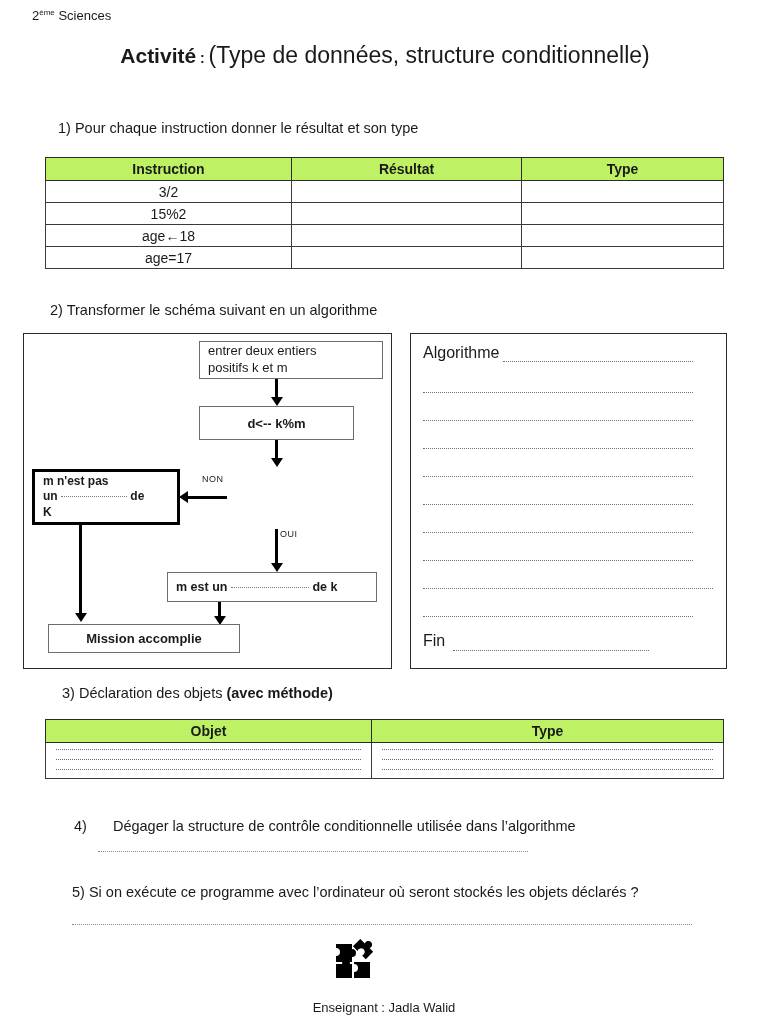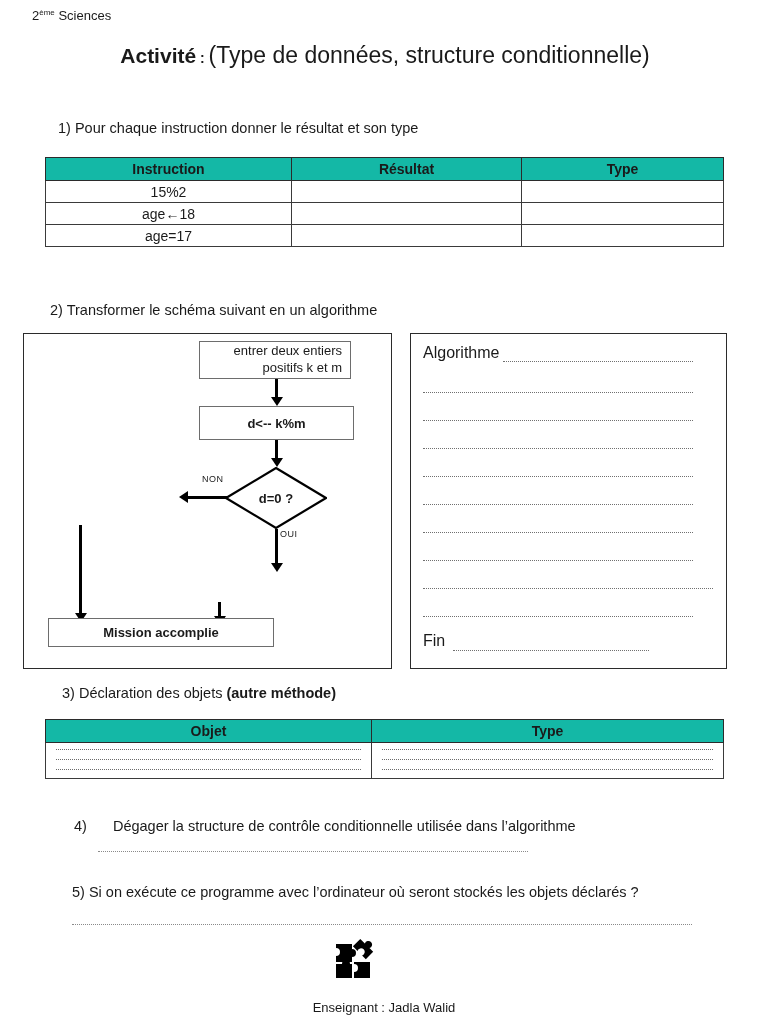--- a/index.html
+++ b/index.html
@@ -72,21 +72,21 @@
   }
   table.sheet td, table.sheet th {
     border: 1px solid #3a3a3a;
     padding: 0;
     font-size: 14px;
     font-weight: normal;
     text-align: center;
     vertical-align: middle;
   }
   table.sheet thead th {
-    background: #14b8a6;
+    background: #bef264;
     font-weight: bold;
     height: 22px;
     border: 1px solid #2b2b2b;
   }
   table.sheet tbody td { height: 21px; }
 
   
   .dotline {
     border-bottom: 1px dotted #6a6a6a;
     height: 0;
@@ -221,20 +221,25 @@
     </colgroup>
   <thead>
     <tr>
       <th>Instruction</th>
       <th>Résultat</th>
       <th>Type</th>
     </tr>
   </thead>
   <tbody>
     <tr>
+      <td>3/2</td>
+      <td></td>
+      <td></td>
+    </tr>
+    <tr>
       <td>15%2</td>
       <td></td>
       <td></td>
     </tr>
     <tr>
       <td>age←18</td>
       <td></td>
       <td></td>
     </tr>
     <tr>
@@ -245,61 +250,73 @@
   </tbody>
 </table>
 
 <div class="q" style="left:50px; top:302px;">
   <span class="num">2)</span>
   <span>Transformer le schéma suivant en un algorithme</span>
 </div>
 
 <div class="panel" style="left:23px; top:333px; width:367px; height:334px;">
 
-  <div class="fnode thin" style="left:175px; top:7px; width:152px; height:38px;text-align:right;">
+  <div class="fnode thin" style="left:175px; top:7px; width:184px; height:38px;">
     <div class="inner" style="line-height:1.28;">
       <span style="white-space:pre-line;">entrer deux entiers
 positifs k et m</span>
     </div>
   </div>
   <div class="vline" style="left:251px; top:45px; height:22px;"></div>
   <div class="arrow-down" style="left:247px; top:63px;"></div>
 
   <div class="fnode thin bold-text center" style="left:175px; top:72px; width:155px; height:34px;">
     <div class="inner">
       <span>d&lt;-- k%m</span>
     </div>
   </div>
   <div class="vline" style="left:251px; top:106px; height:24px;"></div>
   <div class="arrow-down" style="left:247px; top:124px;"></div>
 
-  <div class="diamond-wrap" style="left:201px; top:133px; width:102px; height:62px;">
-    <svg width="102" height="62" viewBox="0 0 102 62">
-      <polygon points="51,1 101,31 51,61 1,31" fill="#ffffff" stroke="#000000" stroke-width="2.2"></polygon>
-    </svg>
-    <div class="diamond-label">d=0 ?</div>
-  </div>
   <div class="branch-label" style="left:178px; top:140px;">NON</div>
   <div class="branch-label" style="left:256px; top:195px;">OUI</div>
 
   <div class="hline" style="left:163px; top:162px; width:40px;"></div>
   <div class="arrow-left" style="left:155px; top:157px;"></div>
 
+  <div class="fnode thick bold-text" style="left:8px; top:135px; width:148px; height:56px;">
+    <div class="inner" style="line-height:1.3; font-size:12px;">
+      <div>m n'est pas</div>
+      <div style="white-space:nowrap;">
+        <span>un</span>
+        <span class="node-dots" style="width:66px;"></span>
+        <span>de</span>
+      </div>
+      <div>K</div>
+    </div>
+  </div>
 
   <div class="vline" style="left:55px; top:191px; height:92px;"></div>
   <div class="arrow-down" style="left:51px; top:279px;"></div>
 
   <div class="vline" style="left:251px; top:195px; height:38px;"></div>
   <div class="arrow-down" style="left:247px; top:229px;"></div>
 
+  <div class="fnode thin bold-text" style="left:143px; top:238px; width:210px; height:30px;">
+    <div class="inner" style="font-size:12.5px; white-space:nowrap;">
+      <span>m est un</span>
+      <span class="node-dots" style="width:78px;"></span>
+      <span>de k</span>
+    </div>
+  </div>
 
   <div class="vline" style="left:194px; top:268px; height:18px;"></div>
   <div class="arrow-down" style="left:190px; top:282px;"></div>
 
-  <div class="fnode thin bold-text center" style="left:24px; top:284px; width:226px; height:29px;">
+  <div class="fnode thin bold-text center" style="left:24px; top:290px; width:192px; height:29px;">
     <div class="inner">
       <span>Mission accomplie</span>
     </div>
   </div>
 </div>
 
 <div class="panel" style="left:410px; top:333px; width:315px; height:334px;">
   <div class="algo-label" style="left:12px; top:10px;">Algorithme</div>
   <div class="algo-line" style="left:92px; top:27px; width:190px;"></div>
 
@@ -312,21 +329,21 @@
   <div class="algo-line" style="left:12px; top:226px; width:270px;"></div>
   <div class="algo-line" style="left:12px; top:254px; width:290px;"></div>
   <div class="algo-line" style="left:12px; top:282px; width:270px;"></div>
 
   <div class="algo-label" style="left:12px; top:298px;">Fin</div>
   <div class="algo-line" style="left:42px; top:316px; width:196px;"></div>
 </div>
 
 <div class="q" style="left:62px; top:685px;">
   <span class="num">3)</span>
-  <span>Déclaration des objets </span><b>(autre méthode)</b>
+  <span>Déclaration des objets </span><b>(avec méthode)</b>
 </div>
 
 <table class="sheet" style="left:45px; top:719px; width:678px;">
   <colgroup>
       <col style="width:326px">
       <col style="width:352px">
     </colgroup>
   <thead>
     <tr>
       <th>Objet</th>

